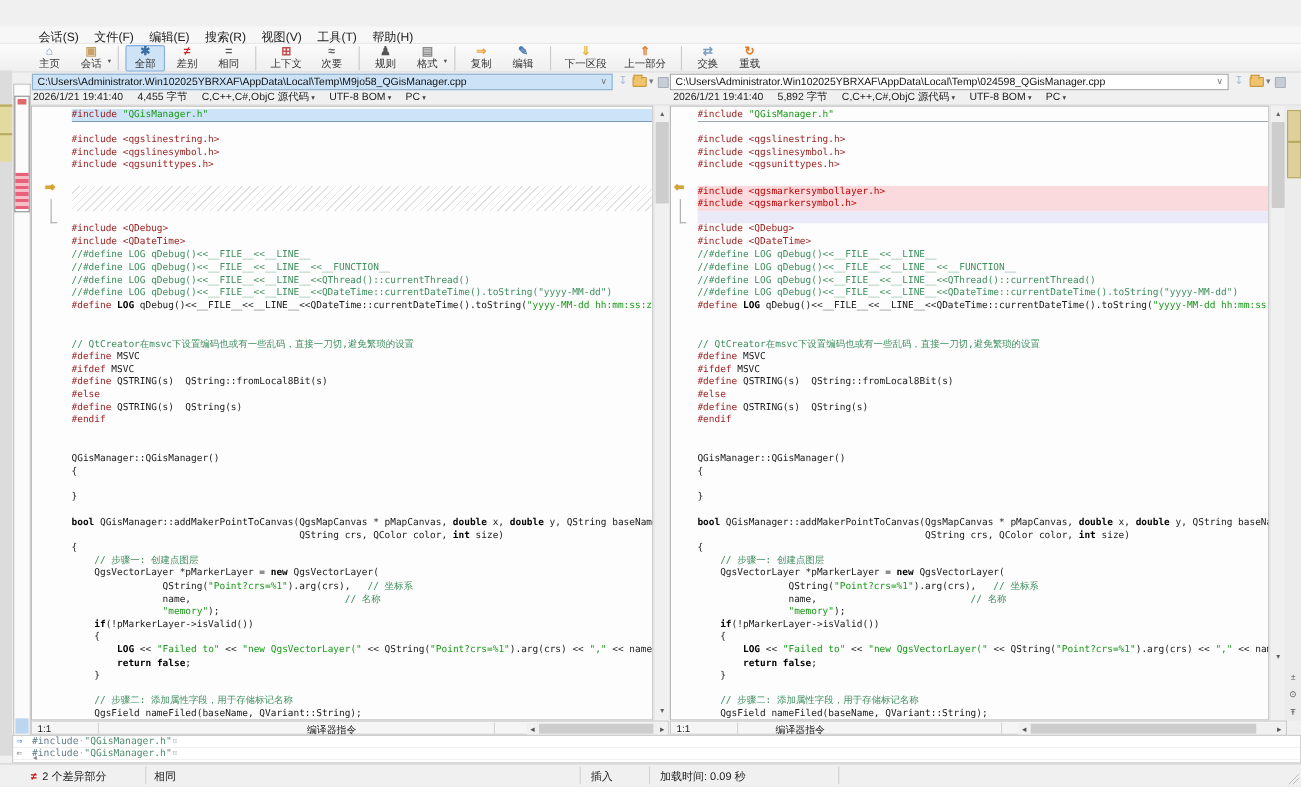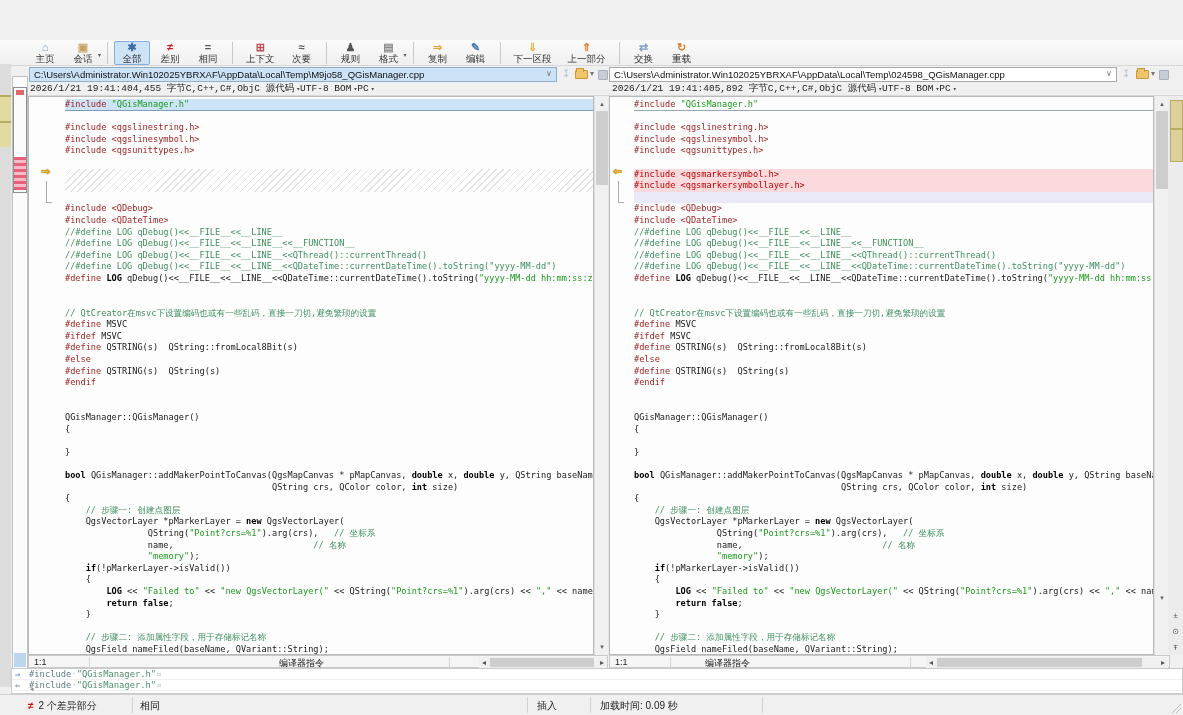--- a/index.html
+++ b/index.html
@@ -49,21 +49,21 @@
   .folder-glyph { position:absolute; top:4px; width:13px; height:9px; background:#f0c36d;
                   border:1px solid #c89a3f; border-radius:1px; }
   .folder-glyph::before { content:""; position:absolute; left:0; top:-3px; width:6px; height:3px;
                   background:#f0c36d; border:1px solid #c89a3f; border-bottom:none; }
   .save-glyph { position:absolute; top:4px; width:10px; height:10px; background:#c7cdd6;
                 border:1px solid #aab0ba; border-radius:1px; }
 
   
   .inforow { position:absolute; left:0; top:83px; width:1183px; height:13px; background:#f0f0f0;
              border-bottom:1px solid #d9d9d9; font-size:9.5px; color:#222; }
-  .info-group { position:absolute; top:0; display:flex; white-space:nowrap; line-height:12px;font-family:Liberation Mono, monospace; }
+  .info-group { position:absolute; top:0; display:flex; gap:13px; white-space:nowrap; line-height:12px; }
   .mini-caret { font-size:6.5px; color:#444; margin-left:2px; }
 
   
   .compare { position:absolute; left:0; top:96px; width:1183px; height:559px; background:#e9e9e9; }
   .left-edge { position:absolute; left:0; top:-32px; width:11px; height:623px; background:#dcdcdc; }
   .edge-yellow { position:absolute; left:0; top:31px; width:11px; height:52px; background:#e3da9f;
                  border-top:2px solid #b7ab60; }
   .edge-yellow::after { content:""; position:absolute; left:0; top:24px; width:11px; height:2px; background:#b7ab60; }
   .overview { position:absolute; left:12px; top:-20px; width:16px; height:600px; background:#fbfbfb;
               border:1px solid #c0c0c0; }
@@ -139,20 +139,21 @@
                pointer-events:none; z-index:50; }
   .grip { position:absolute; right:2px; bottom:2px; width:10px; height:10px;
           background:linear-gradient(135deg,transparent 0 50%,#bbb 50% 55%,transparent 55% 70%,#bbb 70% 75%,transparent 75%); }
 </style>
 </head>
 <body>
 
 <div class="win">
 
 
+  <div class="menubar" id="menubar"><span class="menu-item">会话(S)</span><span class="menu-item">文件(F)</span><span class="menu-item">编辑(E)</span><span class="menu-item">搜索(R)</span><span class="menu-item">视图(V)</span><span class="menu-item">工具(T)</span><span class="menu-item">帮助(H)</span></div>
 
   <div class="toolbar" id="toolbar">
       <div class="tb-btn">
         <span class="tb-icon" style="color: rgb(125, 155, 193);">⌂</span>
         <span class="tb-label">主页</span>
       </div>
       <div class="tb-btn">
         <span class="tb-icon" style="color: rgb(200, 161, 101);">▣</span>
         <span class="tb-label">会话</span>
         <span class="tb-caret">▾</span>
@@ -322,22 +323,22 @@
     </div>
 
     <div class="pane pane-right">
       <div class="code code-right" id="code-right">
           <div class="codeline bg-ul"><span class="sd">#include </span><span class="ss">"QGisManager.h"</span></div>
           <div class="codeline"></div>
           <div class="codeline"><span class="sd">#include &lt;qgslinestring.h&gt;</span></div>
           <div class="codeline"><span class="sd">#include &lt;qgslinesymbol.h&gt;</span></div>
           <div class="codeline"><span class="sd">#include &lt;qgsunittypes.h&gt;</span></div>
           <div class="codeline"></div>
+          <div class="codeline bg-red"><span class="sr">#include &lt;qgsmarkersymbollayer.h&gt;</span></div>
           <div class="codeline bg-red"><span class="sr">#include &lt;qgsmarkersymbol.h&gt;</span></div>
-          <div class="codeline bg-red"><span class="sr">#include &lt;qgsmarkersymbollayer.h&gt;</span></div>
           <div class="codeline bg-lav"></div>
           <div class="codeline"><span class="sd">#include &lt;QDebug&gt;</span></div>
           <div class="codeline"><span class="sd">#include &lt;QDateTime&gt;</span></div>
           <div class="codeline"><span class="sc">//#define LOG qDebug()&lt;&lt;__FILE__&lt;&lt;__LINE__</span></div>
           <div class="codeline"><span class="sc">//#define LOG qDebug()&lt;&lt;__FILE__&lt;&lt;__LINE__&lt;&lt;__FUNCTION__</span></div>
           <div class="codeline"><span class="sc">//#define LOG qDebug()&lt;&lt;__FILE__&lt;&lt;__LINE__&lt;&lt;QThread()::currentThread()</span></div>
           <div class="codeline"><span class="sc">//#define LOG qDebug()&lt;&lt;__FILE__&lt;&lt;__LINE__&lt;&lt;QDateTime::currentDateTime().toString("yyyy-MM-dd")</span></div>
           <div class="codeline"><span class="sd">#define </span><span class="sk">LOG</span><span class="st"> qDebug()&lt;&lt;__FILE__&lt;&lt;__LINE__&lt;&lt;QDateTime::currentDateTime().toString(</span><span class="ss">"yyyy-MM-dd hh:mm:ss:zzz"</span></div>
           <div class="codeline"></div>
           <div class="codeline"></div>

